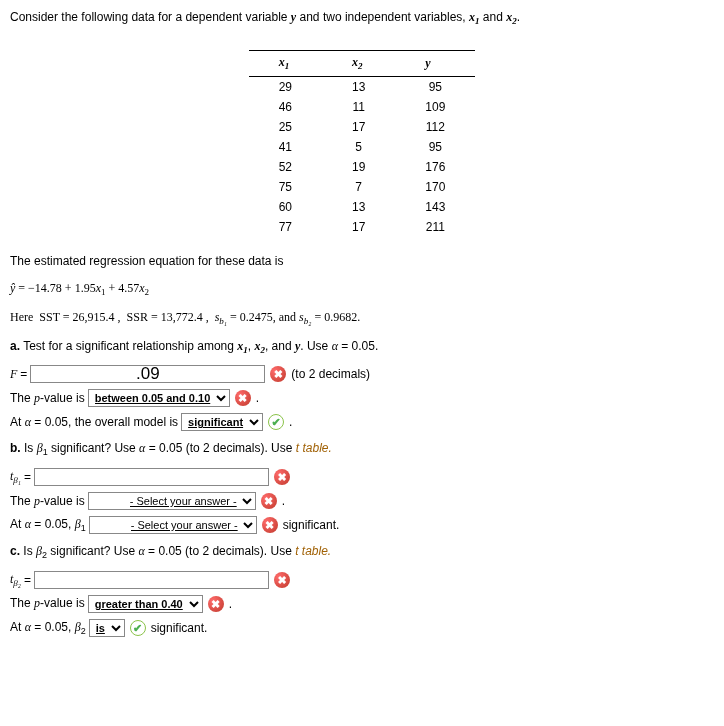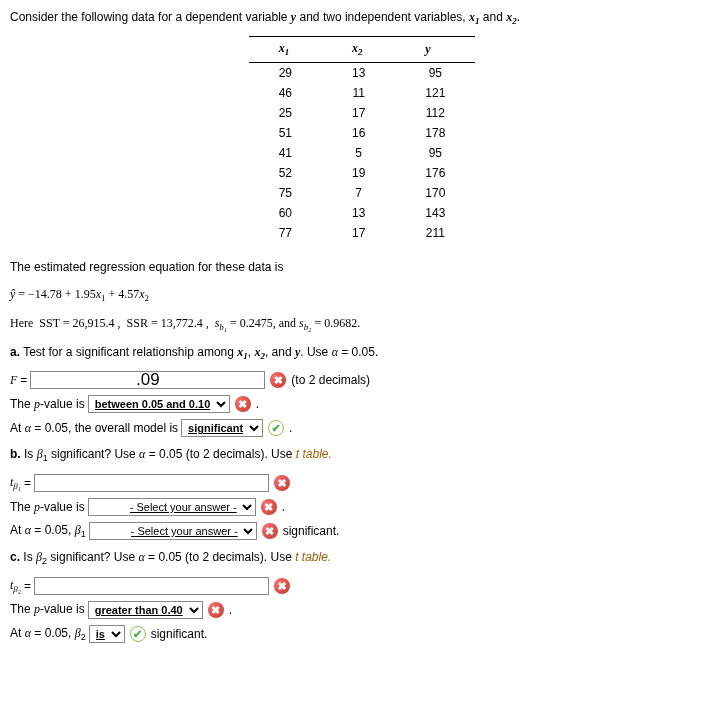--- a/index.html
+++ b/index.html
@@ -4,21 +4,21 @@
 <style>
 * { box-sizing: border-box; }
 body {
   font-family: Arial, sans-serif;
   font-size: 12px;
   color: #000;
   margin: 0;
   padding: 10px;
   width: 724px;
 }
-.intro { margin-bottom: 10px; }
+.intro { margin-bottom: 24px; }
 .math-i { font-style: italic; font-family: 'Times New Roman', serif; }
 .bold-i { font-style: italic; font-weight: bold; font-family: 'Times New Roman', serif; }
 .sub { font-size: 9px; vertical-align: sub; }
 table.data {
   border-collapse: collapse;
   margin: 0 auto 15px auto;
 }
 table.data th {
   font-weight: normal;
   text-align: left;
@@ -103,31 +103,26 @@
   </thead>
   <tbody id="tbody">
       <tr>
         <td>29</td>
         <td>13</td>
         <td>95</td>
       </tr>
       <tr>
         <td>46</td>
         <td>11</td>
-        <td>121</td>
+        <td>109</td>
       </tr>
       <tr>
         <td>25</td>
         <td>17</td>
         <td>112</td>
-      </tr>
-      <tr>
-        <td>51</td>
-        <td>16</td>
-        <td>178</td>
       </tr>
       <tr>
         <td>41</td>
         <td>5</td>
         <td>95</td>
       </tr>
       <tr>
         <td>52</td>
         <td>19</td>
         <td>176</td>

